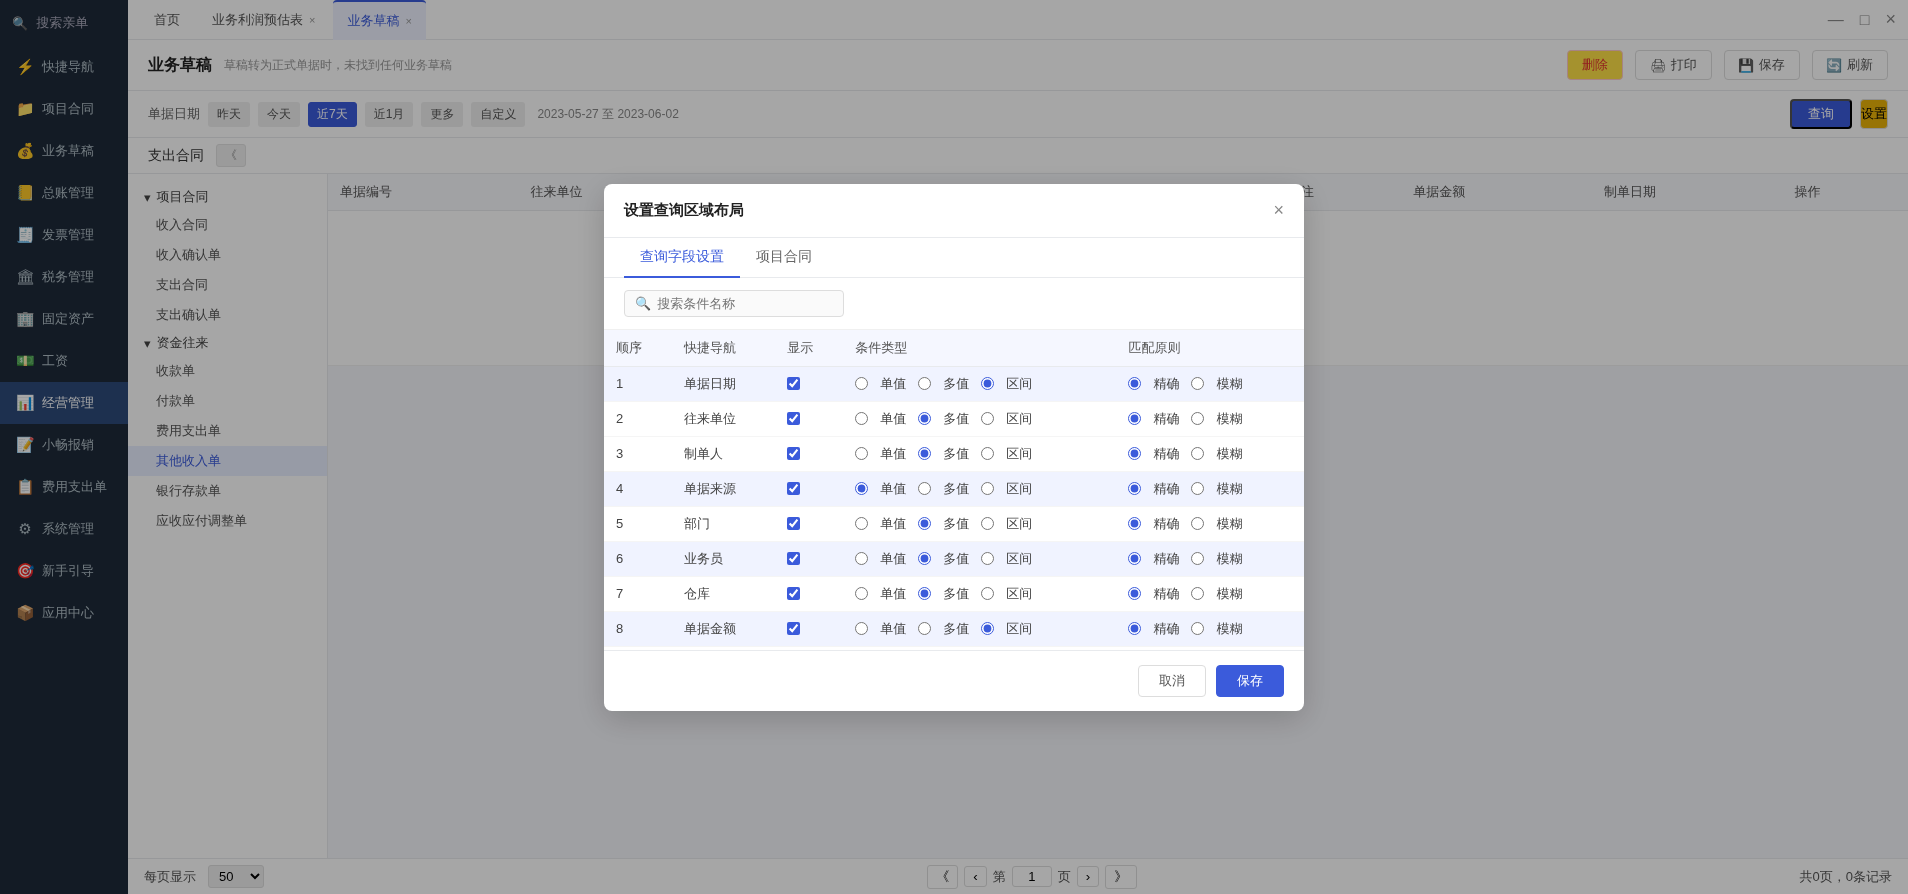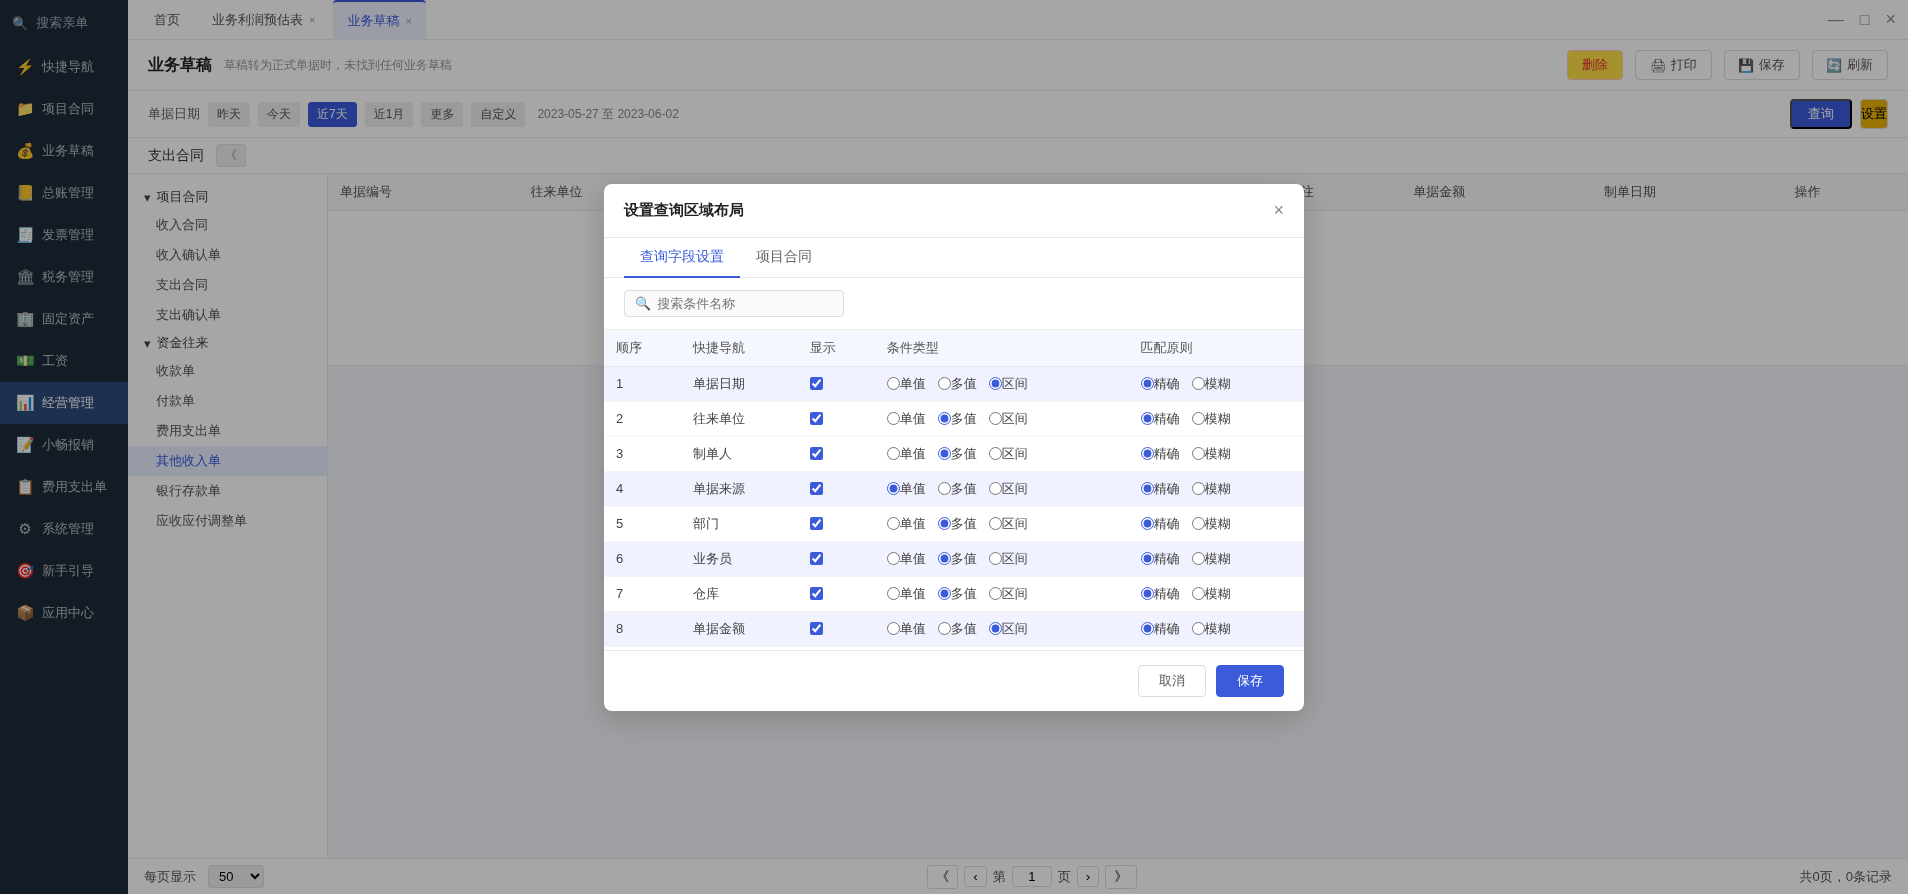--- a/index.html
+++ b/index.html
@@ -151,21 +151,21 @@
     .modal-table thead tr { background: #f5f7ff; }
     .modal-table th {
       padding: 9px 12px; text-align: left; color: #555; font-weight: 500;
       border-bottom: 1px solid #e8eaed; white-space: nowrap;
     }
     .modal-table td {
       padding: 8px 12px; border-bottom: 1px solid #f5f5f5; color: #444;
     }
     .modal-table tr.row-highlight { background: #f0f3ff; }
     .radio-group { display: flex; align-items: center; gap: 12px; }
-    .radio-item { display: flex; align-items: center; gap: 0; cursor: pointer; }
+    .radio-item { display: flex; align-items: center; gap: 12px; cursor: pointer; }
     .radio-item input[type="radio"] { accent-color: #3b5bdb; cursor: pointer; }
     .checkbox-item { display: flex; align-items: center; gap: 4px; }
     .checkbox-item input[type="checkbox"] { accent-color: #3b5bdb; cursor: pointer; }
     .modal-footer {
       padding: 14px 20px; border-top: 1px solid #e8eaed;
       display: flex; justify-content: flex-end; gap: 10px;
     }
     .btn-cancel { padding: 6px 20px; border-radius: 4px; border: 1px solid #ddd; background: #fff; cursor: pointer; font-size: 13px; color: #555; }
     .btn-save { padding: 6px 20px; border-radius: 4px; border: 1px solid #3b5bdb; background: #3b5bdb; cursor: pointer; font-size: 13px; color: #fff; }
 

